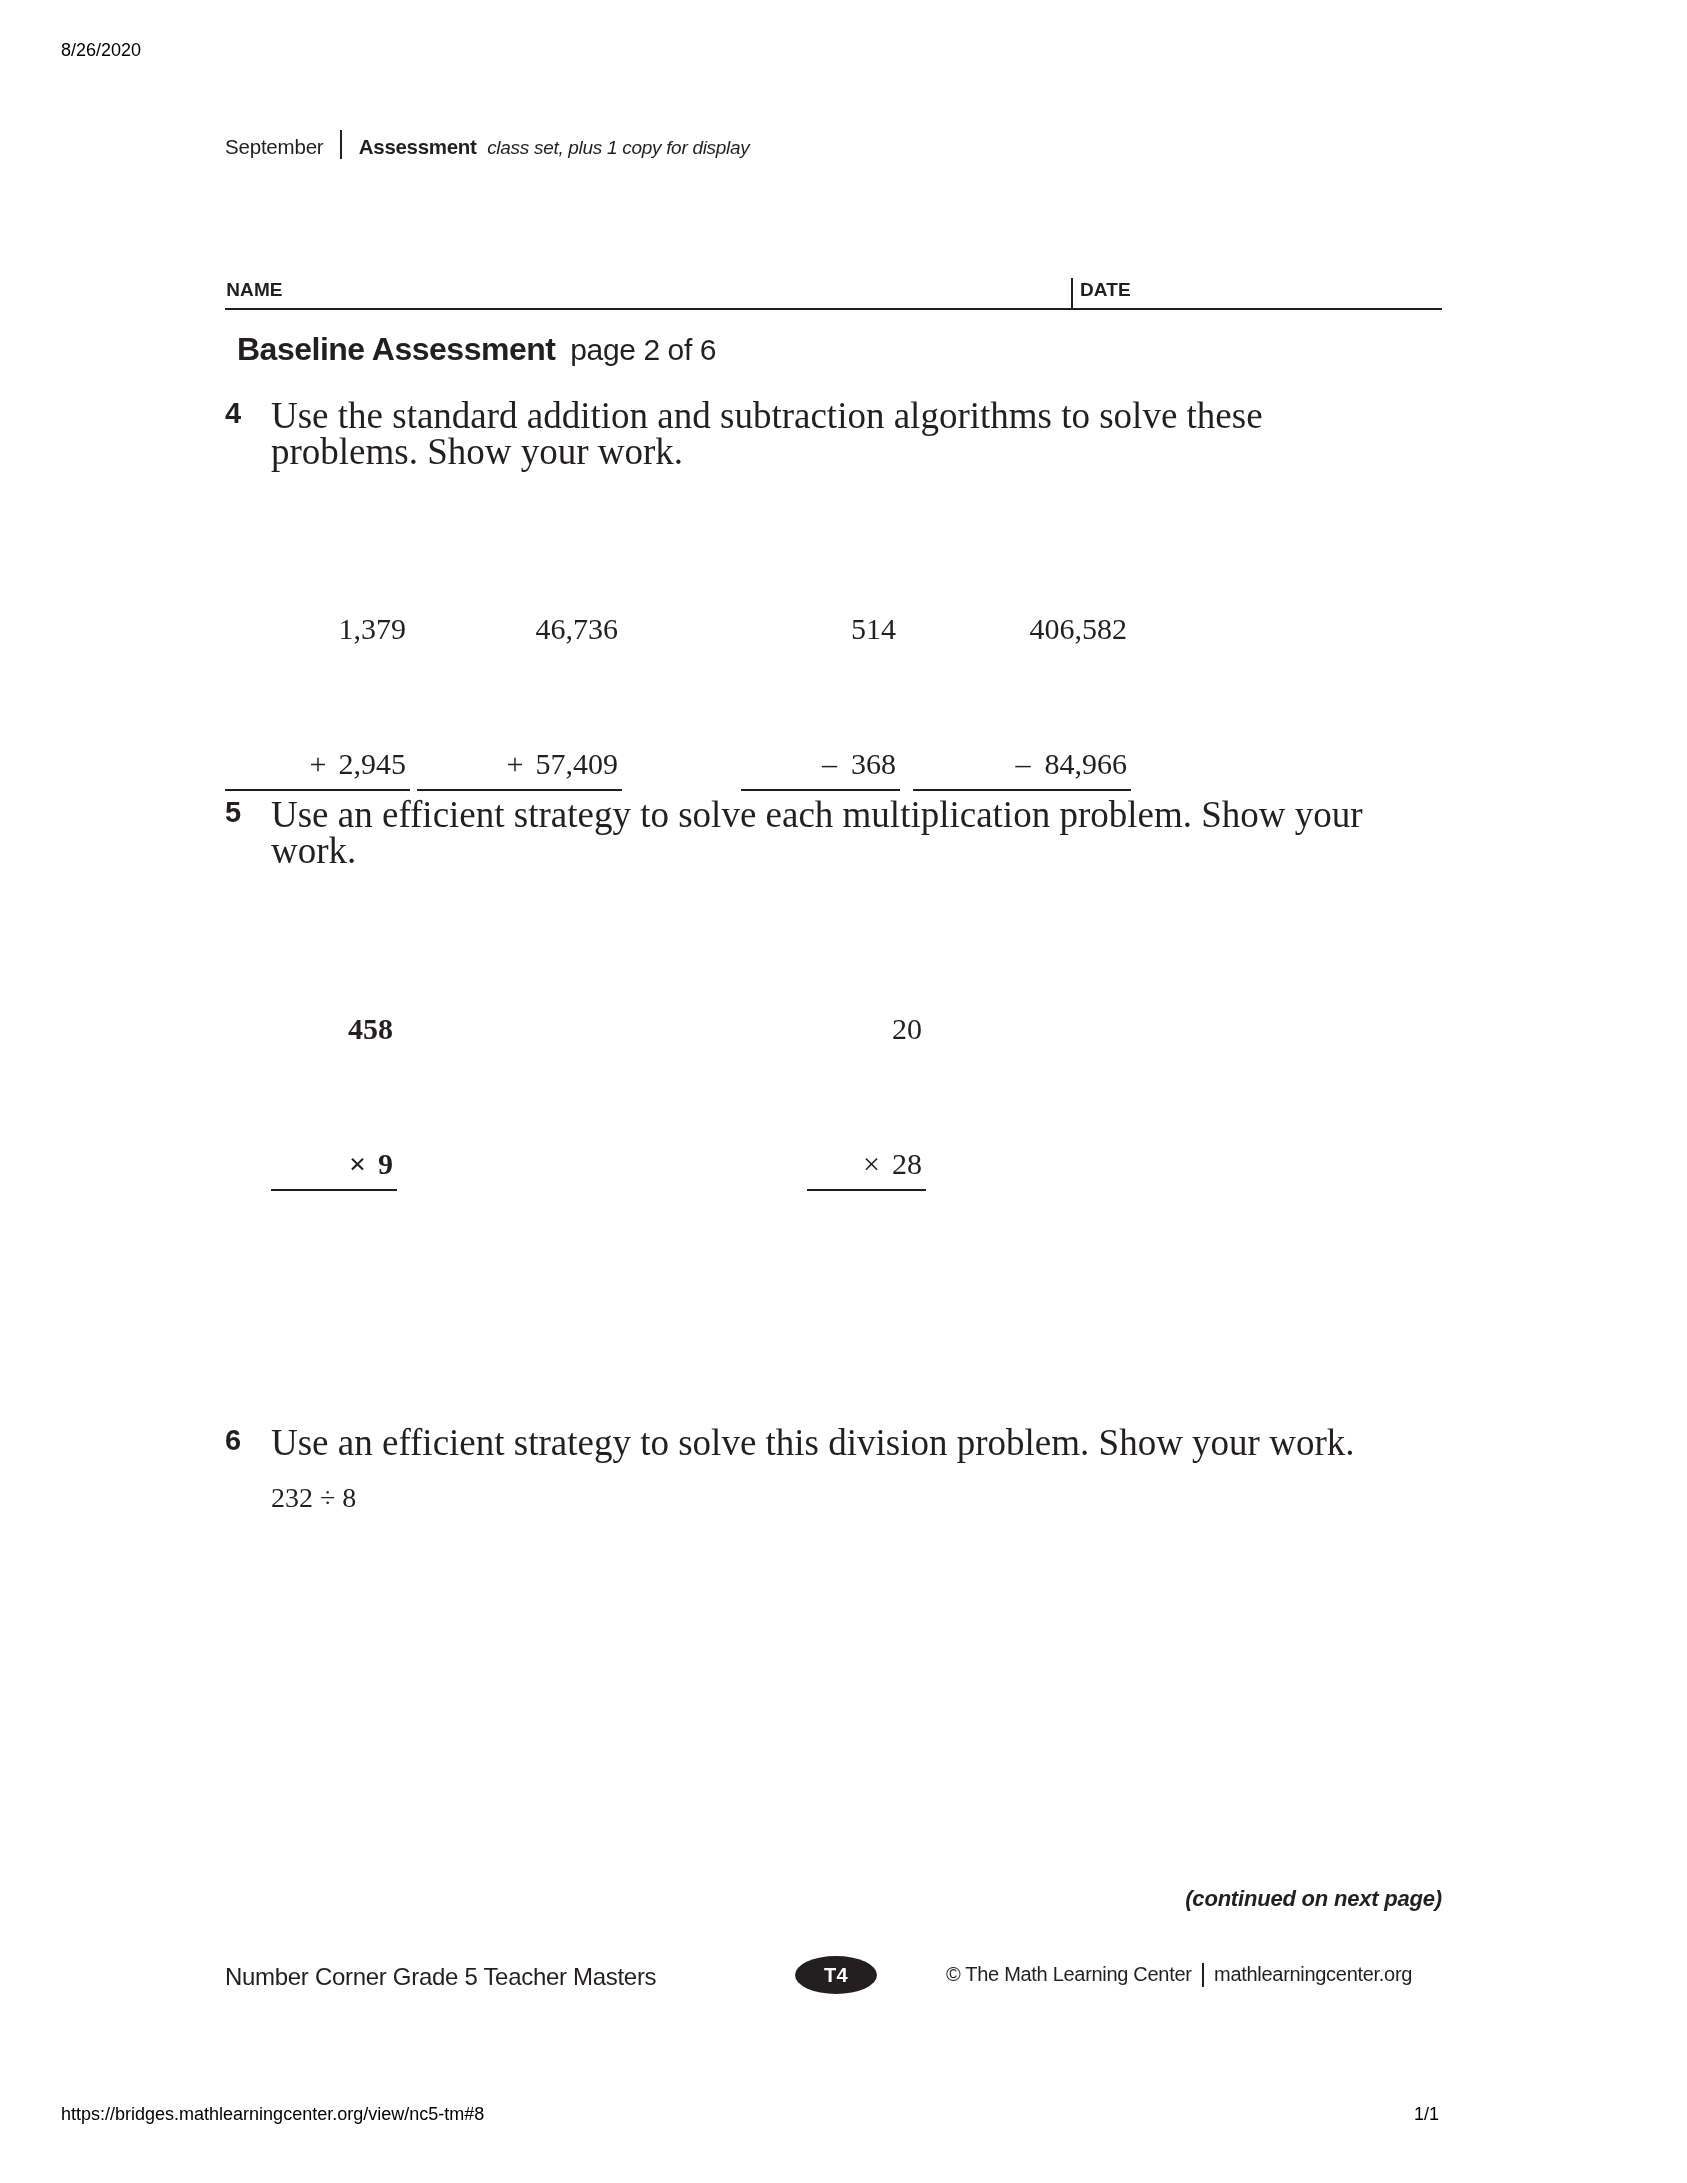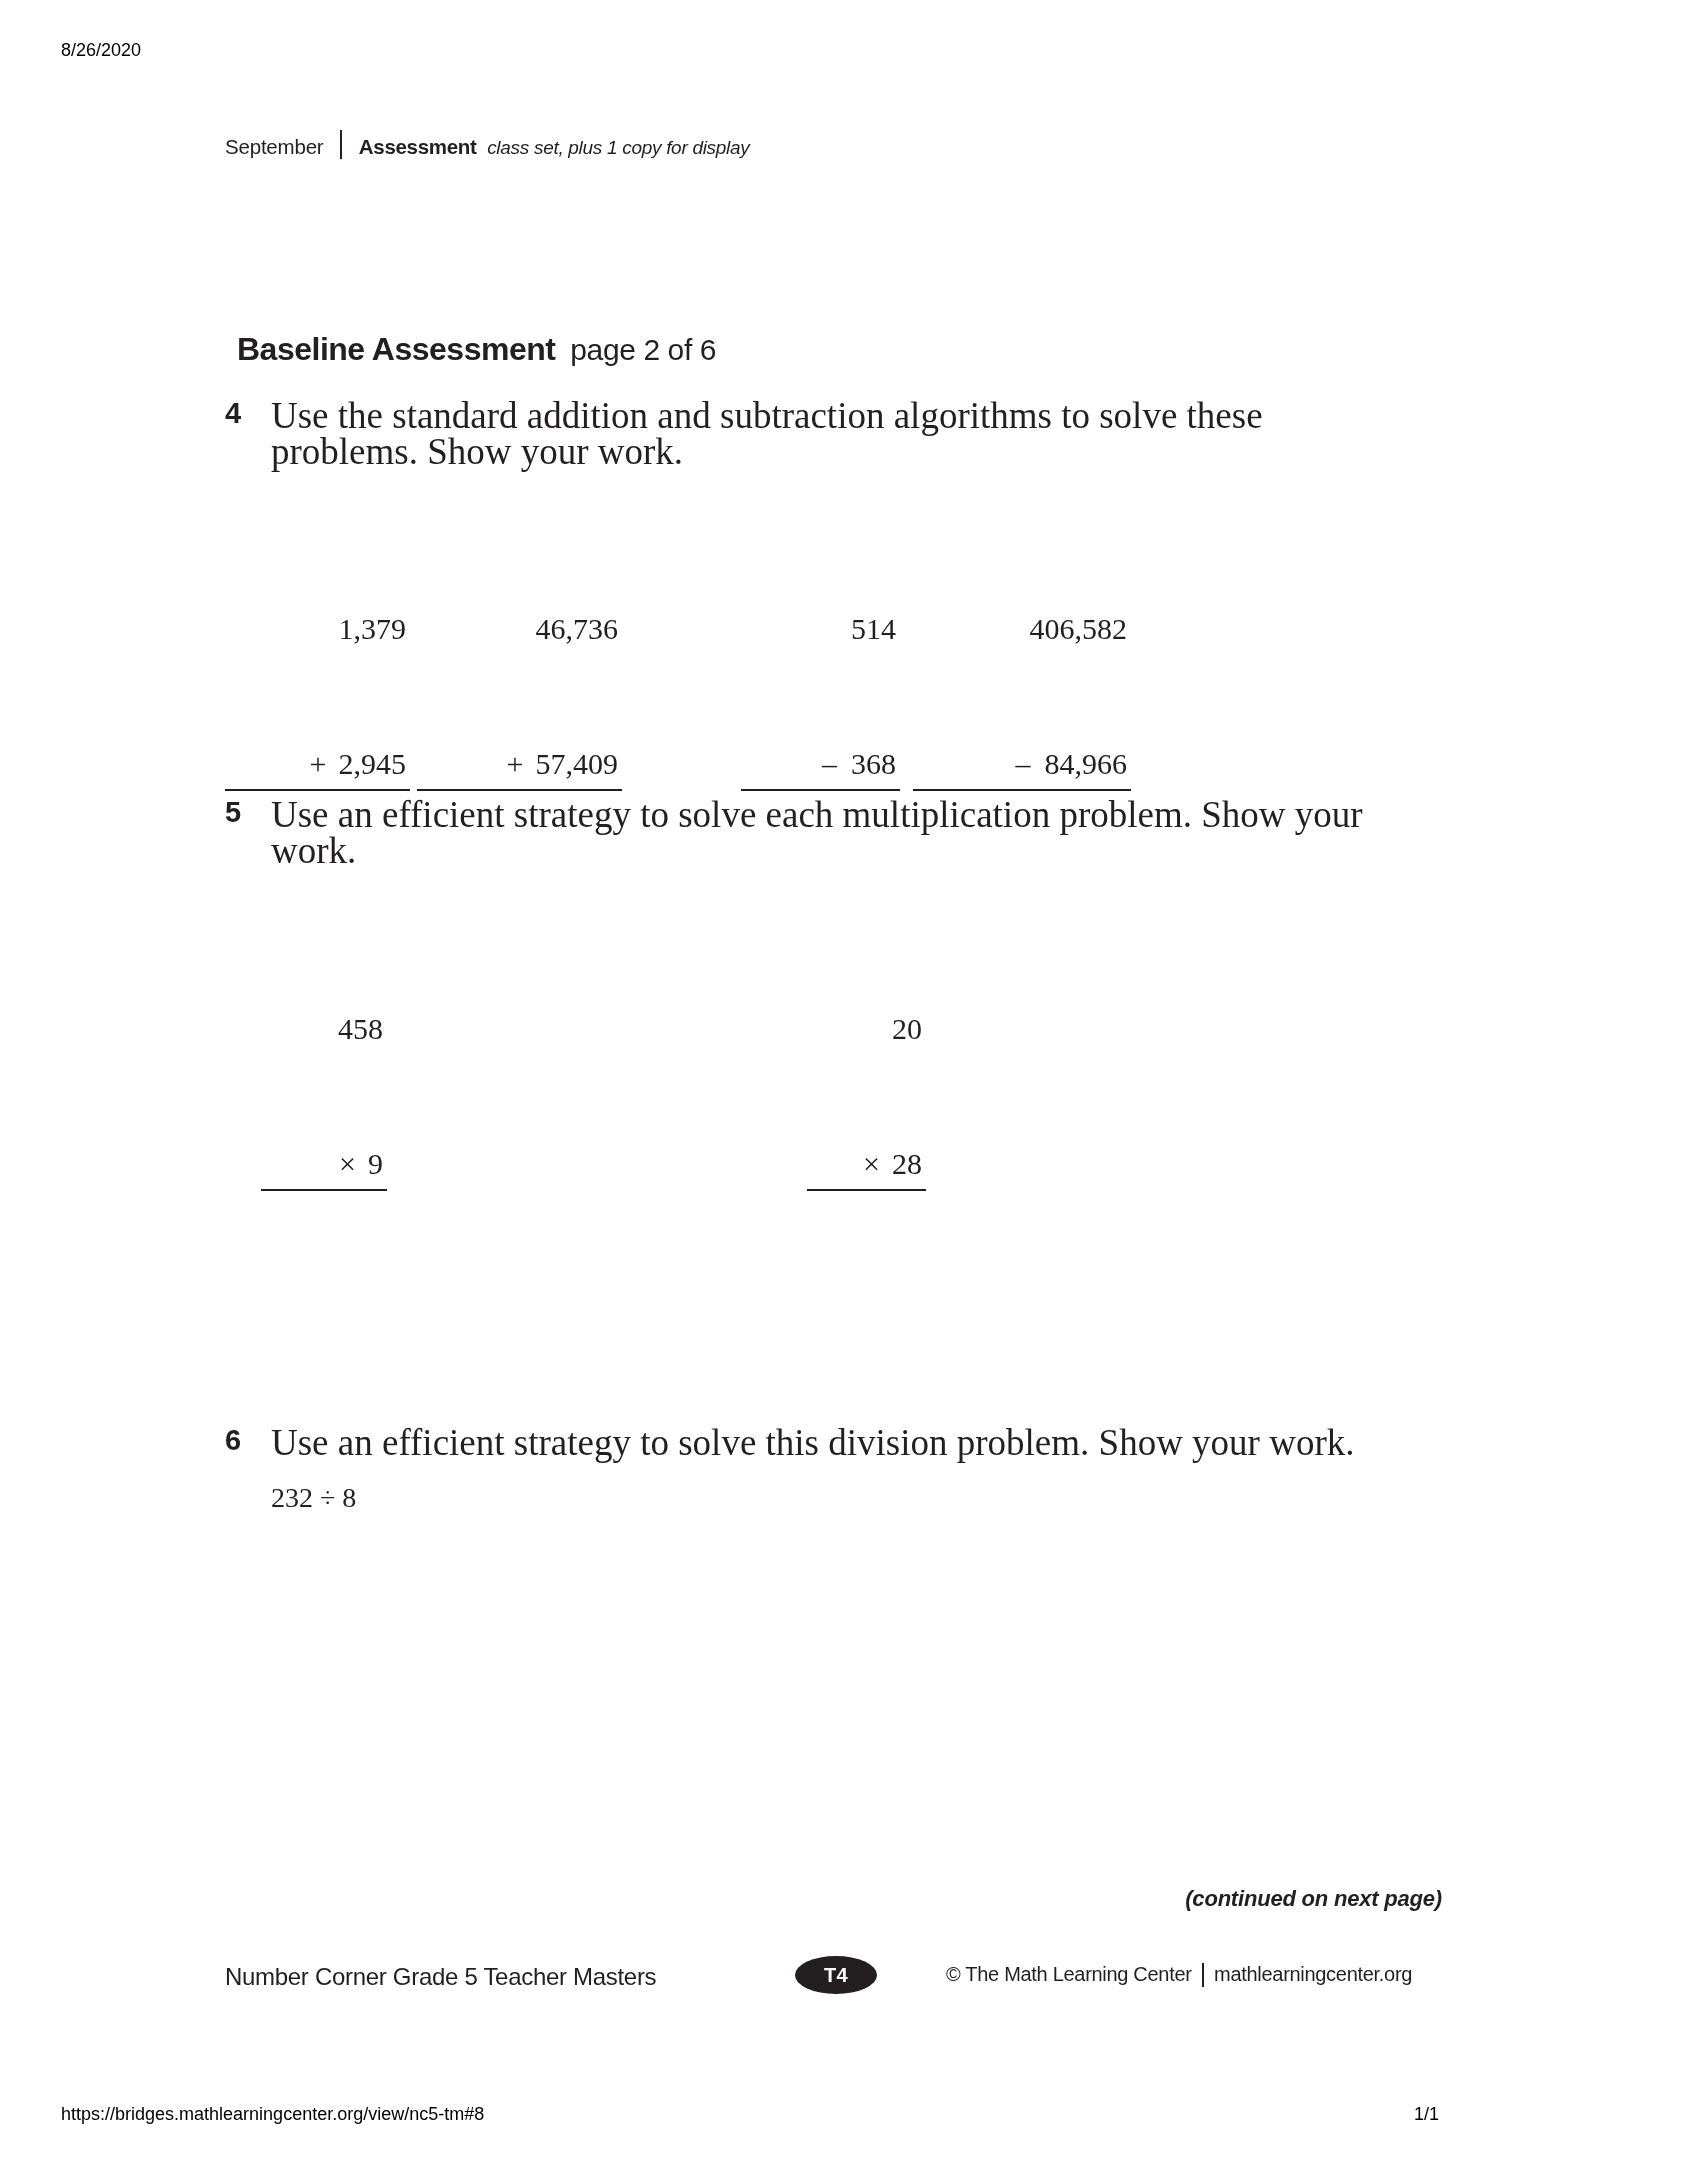--- a/index.html
+++ b/index.html
@@ -329,20 +329,25 @@
 
 <div class="sheet">
 
   <div class="runhead">
     <span class="month">September</span>
     <span class="rule"></span>
     <span class="kind">Assessment</span>
     <span class="note">class set, plus 1 copy for display</span>
   </div>
 
+  <div class="namebar">
+    <span class="lbl-name">NAME</span>
+    <span class="divider"></span>
+    <span class="lbl-date">DATE</span>
+  </div>
 
   <div class="page-title">
     <span class="t-main">Baseline Assessment</span>
     <span class="t-sub">page 2 of 6</span>
   </div>
 
   <div class="problem" style="top:291px;">
     <span class="pnum">4</span>
     <span class="ptext">Use the standard addition and subtraction algorithms to solve these problems. Show your work.</span>
   </div>
@@ -368,21 +373,21 @@
       <span class="bot"><span class="op">–</span><span>84,966</span></span>
     </div>
   </div>
 
   <div class="problem" style="top:690px;">
     <span class="pnum">5</span>
     <span class="ptext">Use an efficient strategy to solve each multiplication problem. Show your work.</span>
   </div>
 
   <div class="calc-row" style="top:810px;">
-    <div class="calc" style="left:36px; width:126px;">
+    <div class="calc" style="left:46px; width:126px;font-weight:bold;">
       <span class="top">458</span>
       <span class="bot"><span class="op">×</span><span>9</span></span>
     </div>
 
     <div class="calc" style="left:582px; width:119px;">
       <span class="top">20</span>
       <span class="bot"><span class="op">×</span><span>28</span></span>
     </div>
   </div>
 

